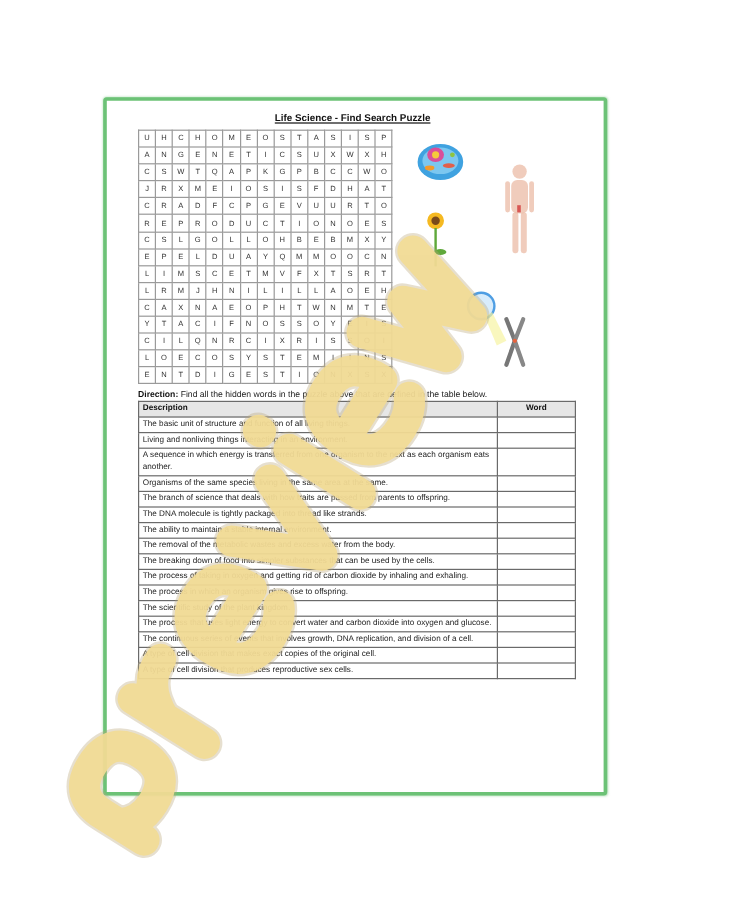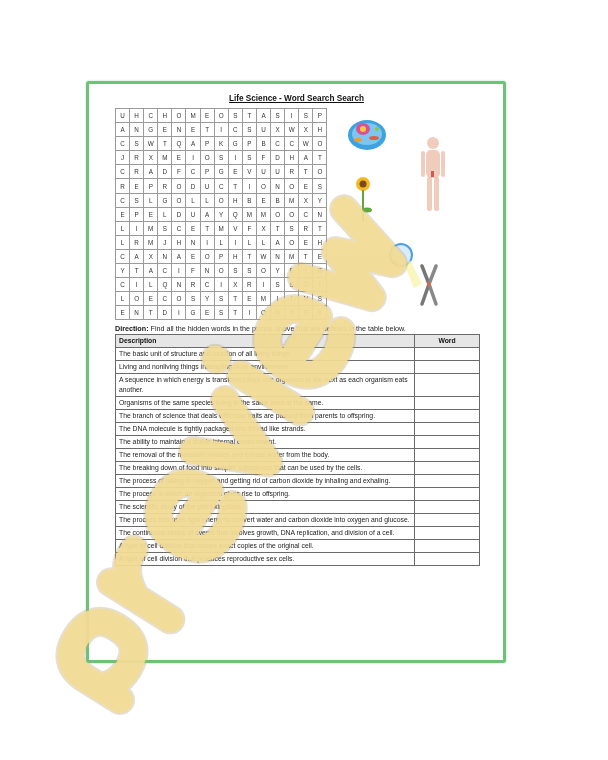--- a/index.html
+++ b/index.html
@@ -41,21 +41,21 @@
   .defs td.desc { height: 10px; }
   .watermark {
     position: absolute; left: 0; top: 0; width: 608px; height: 760px; pointer-events: none;
   }
 </style>
 </head>
 <body>
 
 <div class="page-frame"></div>
 
-<div class="title">Life Science - Word Search Search</div>
+<div class="title">Life Science - Find Search Puzzle</div>
 
 <table class="grid">
     <tbody id="grid-body">
       <tr>
         <td>U</td>
         <td>H</td>
         <td>C</td>
         <td>H</td>
         <td>O</td>
         <td>M</td>

